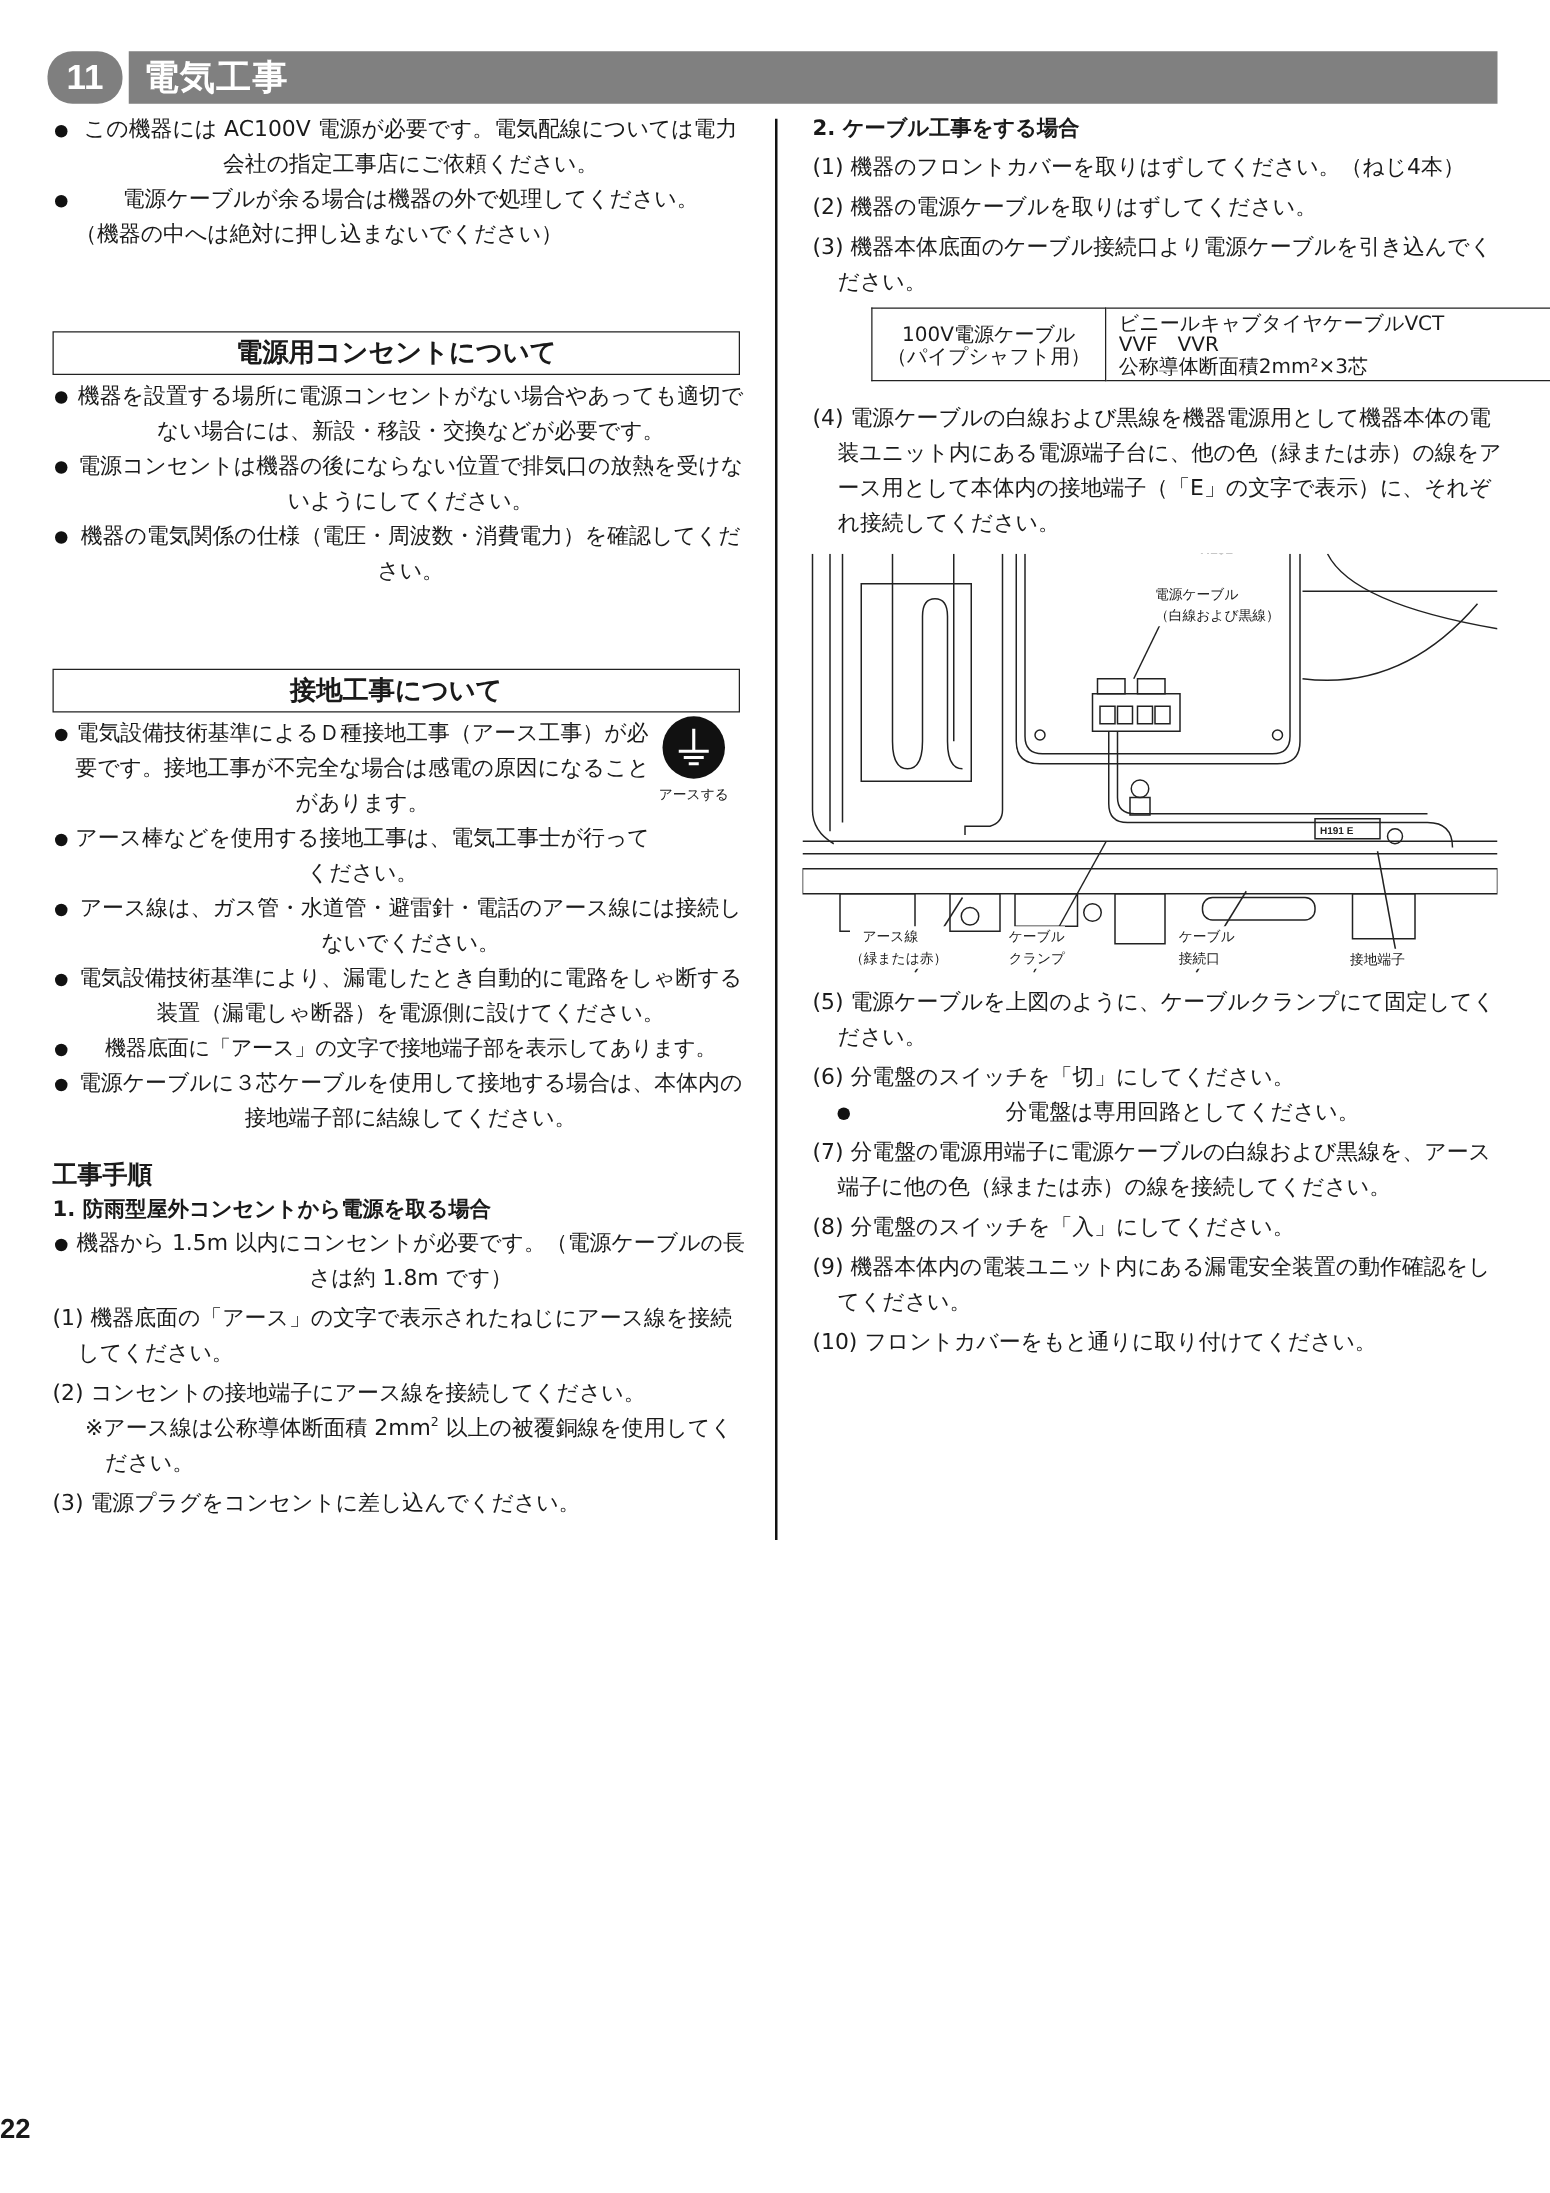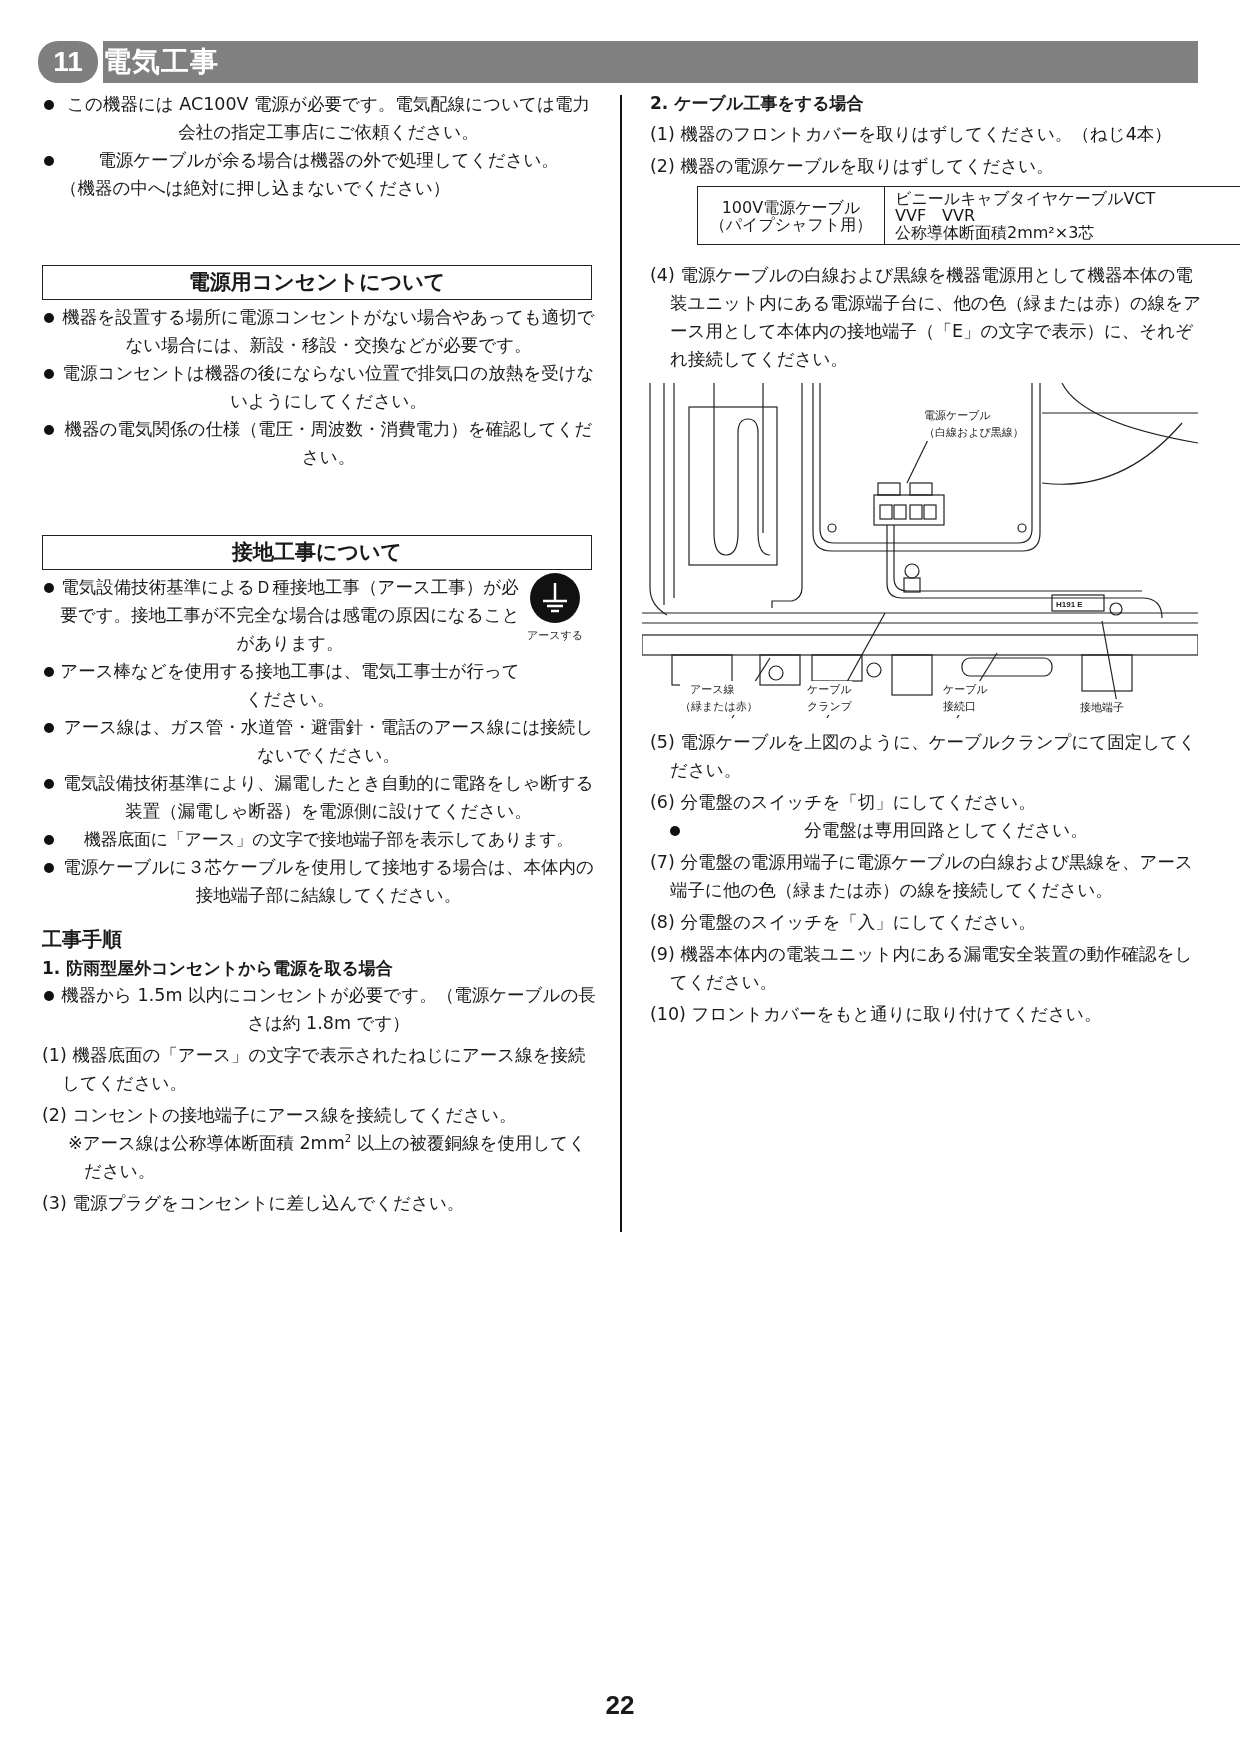--- a/index.html
+++ b/index.html
@@ -13,21 +13,21 @@
     background: #ffffff; display: flex;
   }
   .header-num {
     width: 60px; height: 42px; background: #7f7f7f; color: #fff;
     font-size: 28px; font-weight: bold; display: flex; align-items: center; justify-content: center;
     font-family: "Liberation Sans", sans-serif;
     border-radius: 20px;
   }
   .header-title {
     margin-left: 5px; flex: 1; height: 42px; background: #808080; color: #fff;
-    font-size: 28px; font-weight: bold; display: flex; align-items: center; 
+    font-size: 28px; font-weight: bold; display: flex; align-items: center; padding-left: 12px;
     letter-spacing: 1px;
   }
   .col-divider {
     position: absolute; left: 620px; top: 95px; width: 2px; height: 1137px; background: #111;
   }
   .col { position: absolute; font-size: 17.5px; line-height: 28px; }
   .col-left { left: 42px; top: 90px; width: 555px; }
   .col-right { left: 650px; top: 90px; width: 556px; }
 
   .bullet { position: relative; padding-left: 18px; text-align: center; }
@@ -58,22 +58,22 @@
   table.cable td {
     border: 1.5px solid #222; font-size: 16px; line-height: 17px; padding: 3px 10px;
     vertical-align: middle;
   }
   table.cable td.c1 { width: 166px; text-align: center; }
 
   .diagram { position: relative; width: 556px; height: 335px; margin-top: 10px; margin-left: -8px; }
   .diagram svg { position: absolute; left: 0; top: 0; }
   .dlabel { position: absolute; font-size: 11px; line-height: 17px; background: #fff; }
   .page-number {
-    position: absolute; left: 0; width: 1240px; top: 1690px; text-align: center;
-    font-size: 26px; font-weight: bold; font-family: "Liberation Sans", sans-serif;
+    position: absolute; left: 0; width: 1240px; top: 1690px; 
+    font-size: 22px; font-weight: bold; font-family: "Liberation Sans", sans-serif;
   }
   .sup { font-size: 10px; vertical-align: super; line-height: 0; }
 </style>
 </head>
 <body>
 
 <div class="header-bar">
   <div class="header-num">11</div>
   <div class="header-title">電気工事</div>
 </div>
@@ -136,20 +136,24 @@
 
 <div class="col col-right">
   <div class="h-sub">2. ケーブル工事をする場合</div>
   <div class="step">
     <span>(1)</span>
     <span>機器のフロントカバーを取りはずしてください。（ねじ4本）</span>
   </div>
   <div class="step">
     <span>(2)</span>
     <span>機器の電源ケーブルを取りはずしてください。</span>
+  </div>
+  <div class="step">
+    <span>(3)</span>
+    <span>機器本体底面のケーブル接続口より電源ケーブルを引き込んでください。</span>
   </div>
 
   <table class="cable">
     <tbody>
         <tr>
       <td class="c1">
         <div>100V電源ケーブル</div>
         <div>（パイプシャフト用）</div>
       </td>
       <td>

